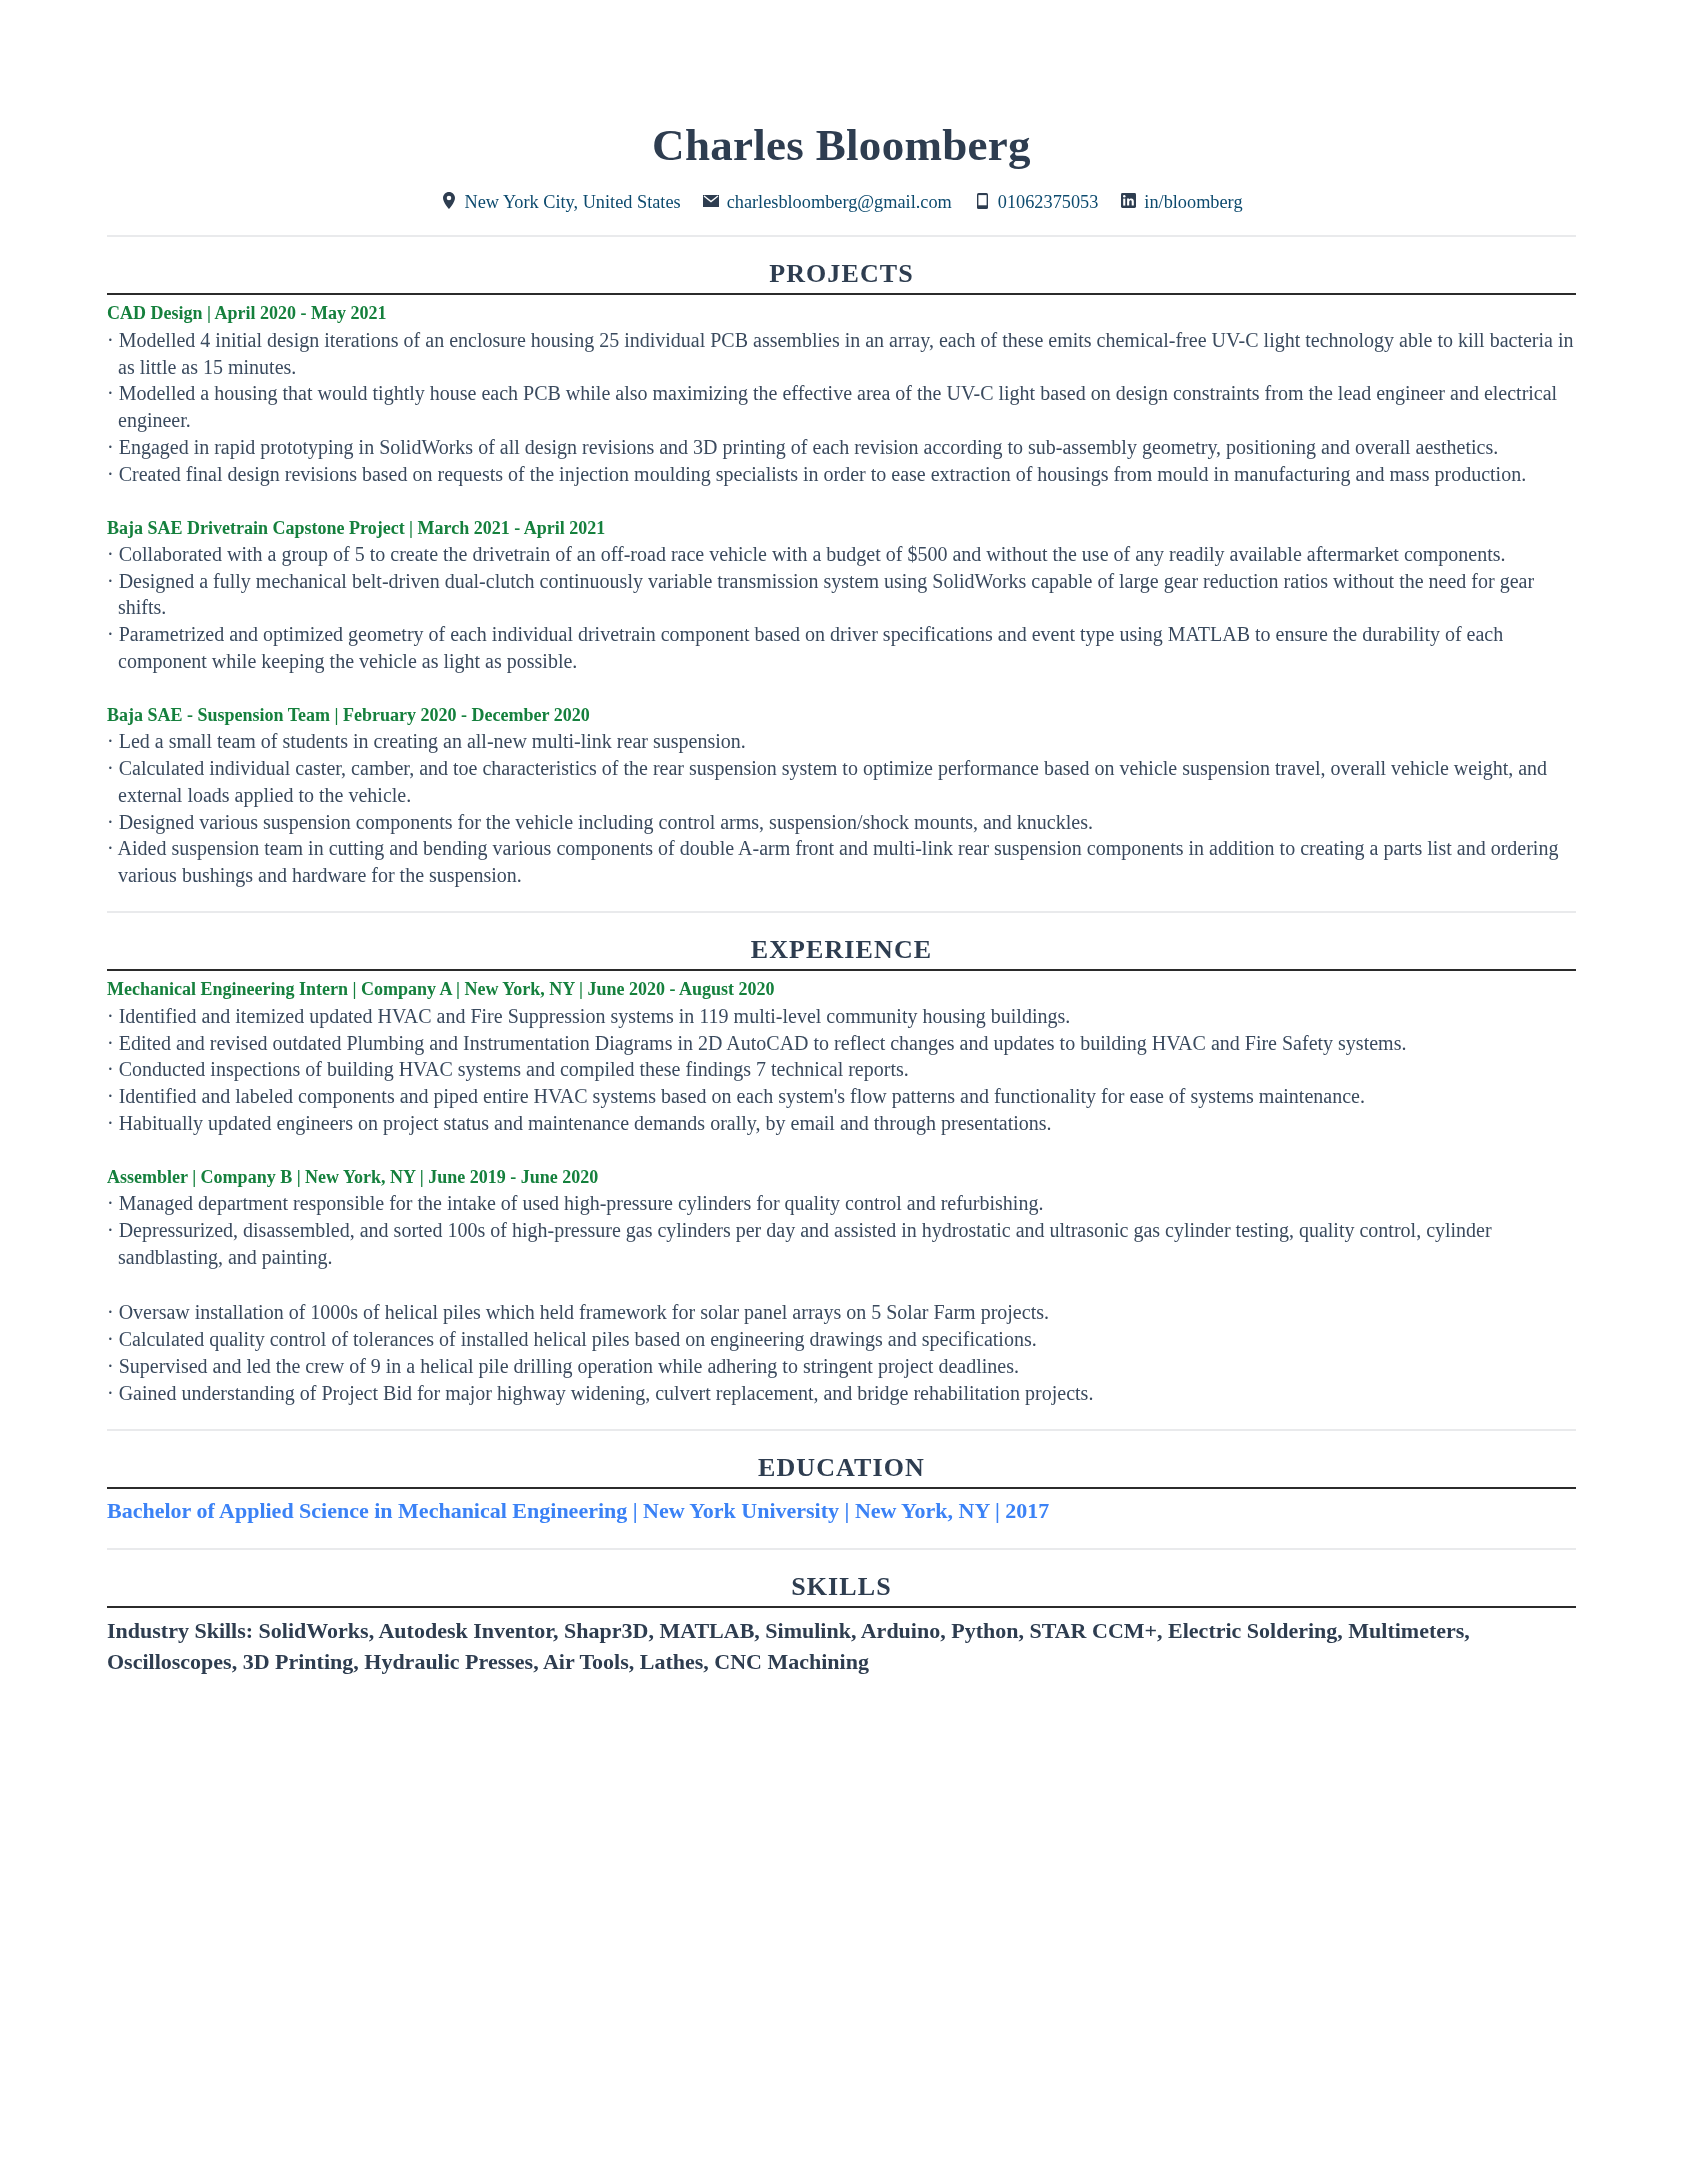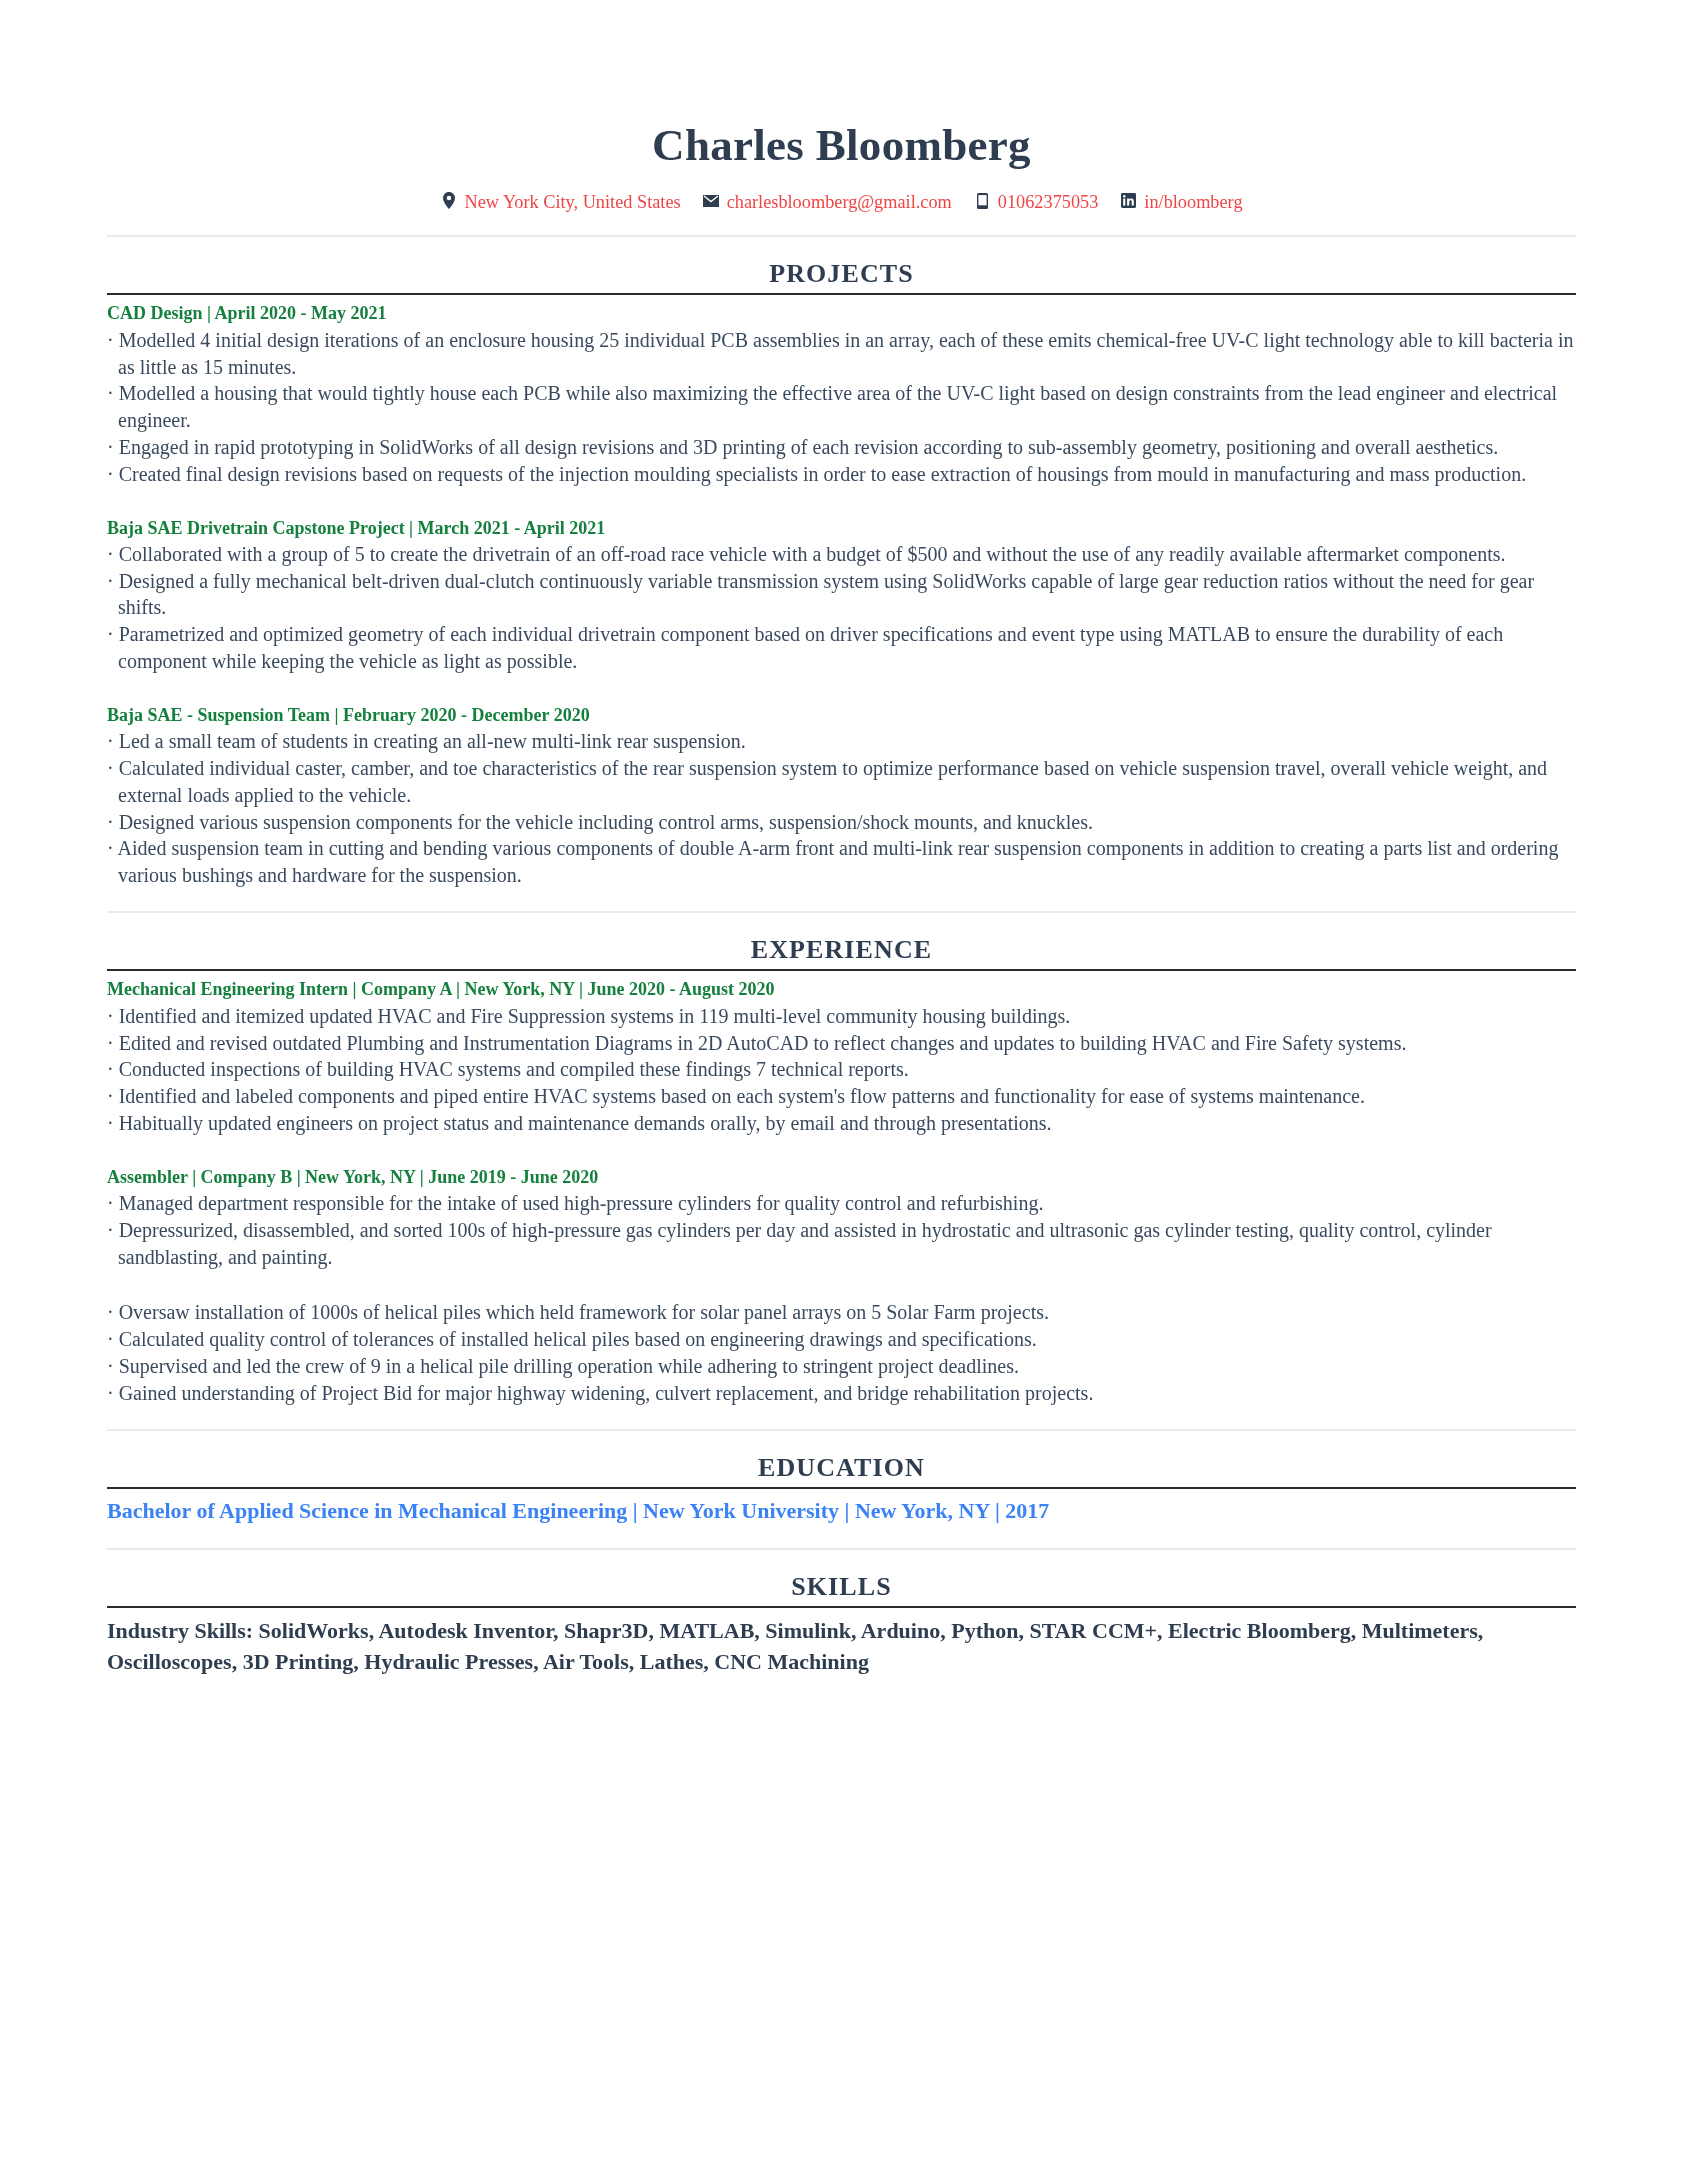--- a/index.html
+++ b/index.html
@@ -42,21 +42,21 @@
   }
 
   .contact-row {
     display: flex;
     justify-content: center;
     align-items: center;
     flex-wrap: nowrap;
     gap: 0px;
     margin-top: 20px;
     font-size: 18.3px;
-    color: #ef4444;
+    color: #0c4a6e;
   }
 
   .contact-item {
     display: inline-flex;
     align-items: center;
     white-space: nowrap;
     margin: 0 11px;
   }
 
   .contact-item .ci-icon {
@@ -269,18 +269,18 @@
       <div class="section-title">EDUCATION</div>
       <div class="section-rule"></div>
       <div class="edu-line">Bachelor of Applied Science in Mechanical Engineering | New York University | New York, NY | 2017</div>
     </div>
 
     <div class="section-divider"></div>
 
     <div class="section">
       <div class="section-title">SKILLS</div>
       <div class="section-rule"></div>
-      <div class="skills-line">Industry Skills: SolidWorks, Autodesk Inventor, Shapr3D, MATLAB, Simulink, Arduino, Python, STAR CCM+, Electric Bloomberg, Multimeters, Oscilloscopes, 3D Printing, Hydraulic Presses, Air Tools, Lathes, CNC Machining</div>
+      <div class="skills-line">Industry Skills: SolidWorks, Autodesk Inventor, Shapr3D, MATLAB, Simulink, Arduino, Python, STAR CCM+, Electric Soldering, Multimeters, Oscilloscopes, 3D Printing, Hydraulic Presses, Air Tools, Lathes, CNC Machining</div>
     </div>
 
   </div>
 </div>
 
 
 </body></html>

